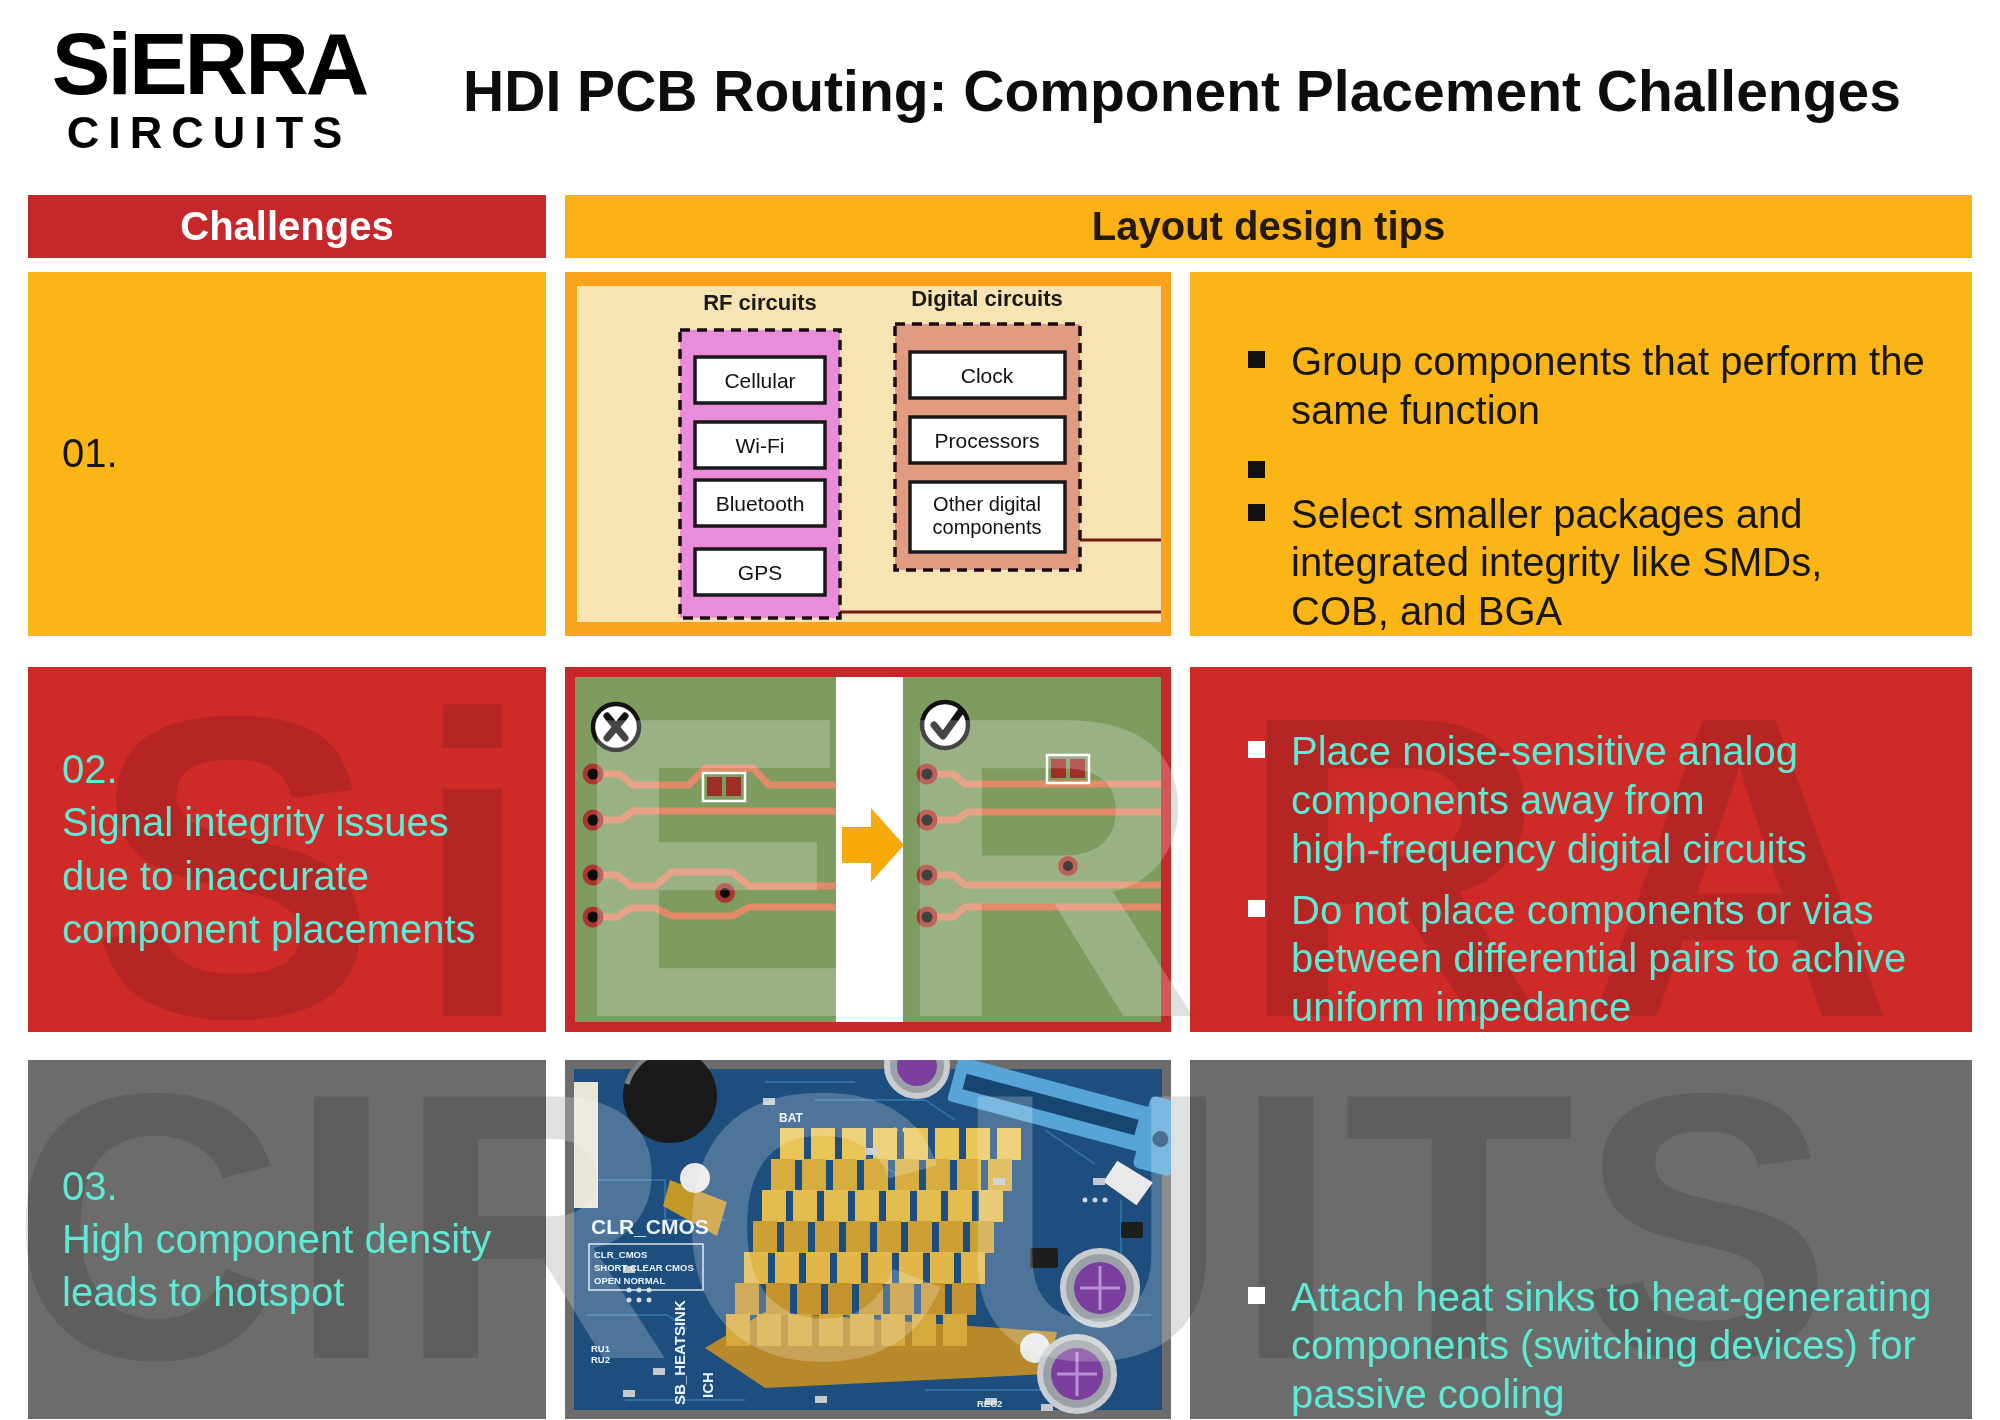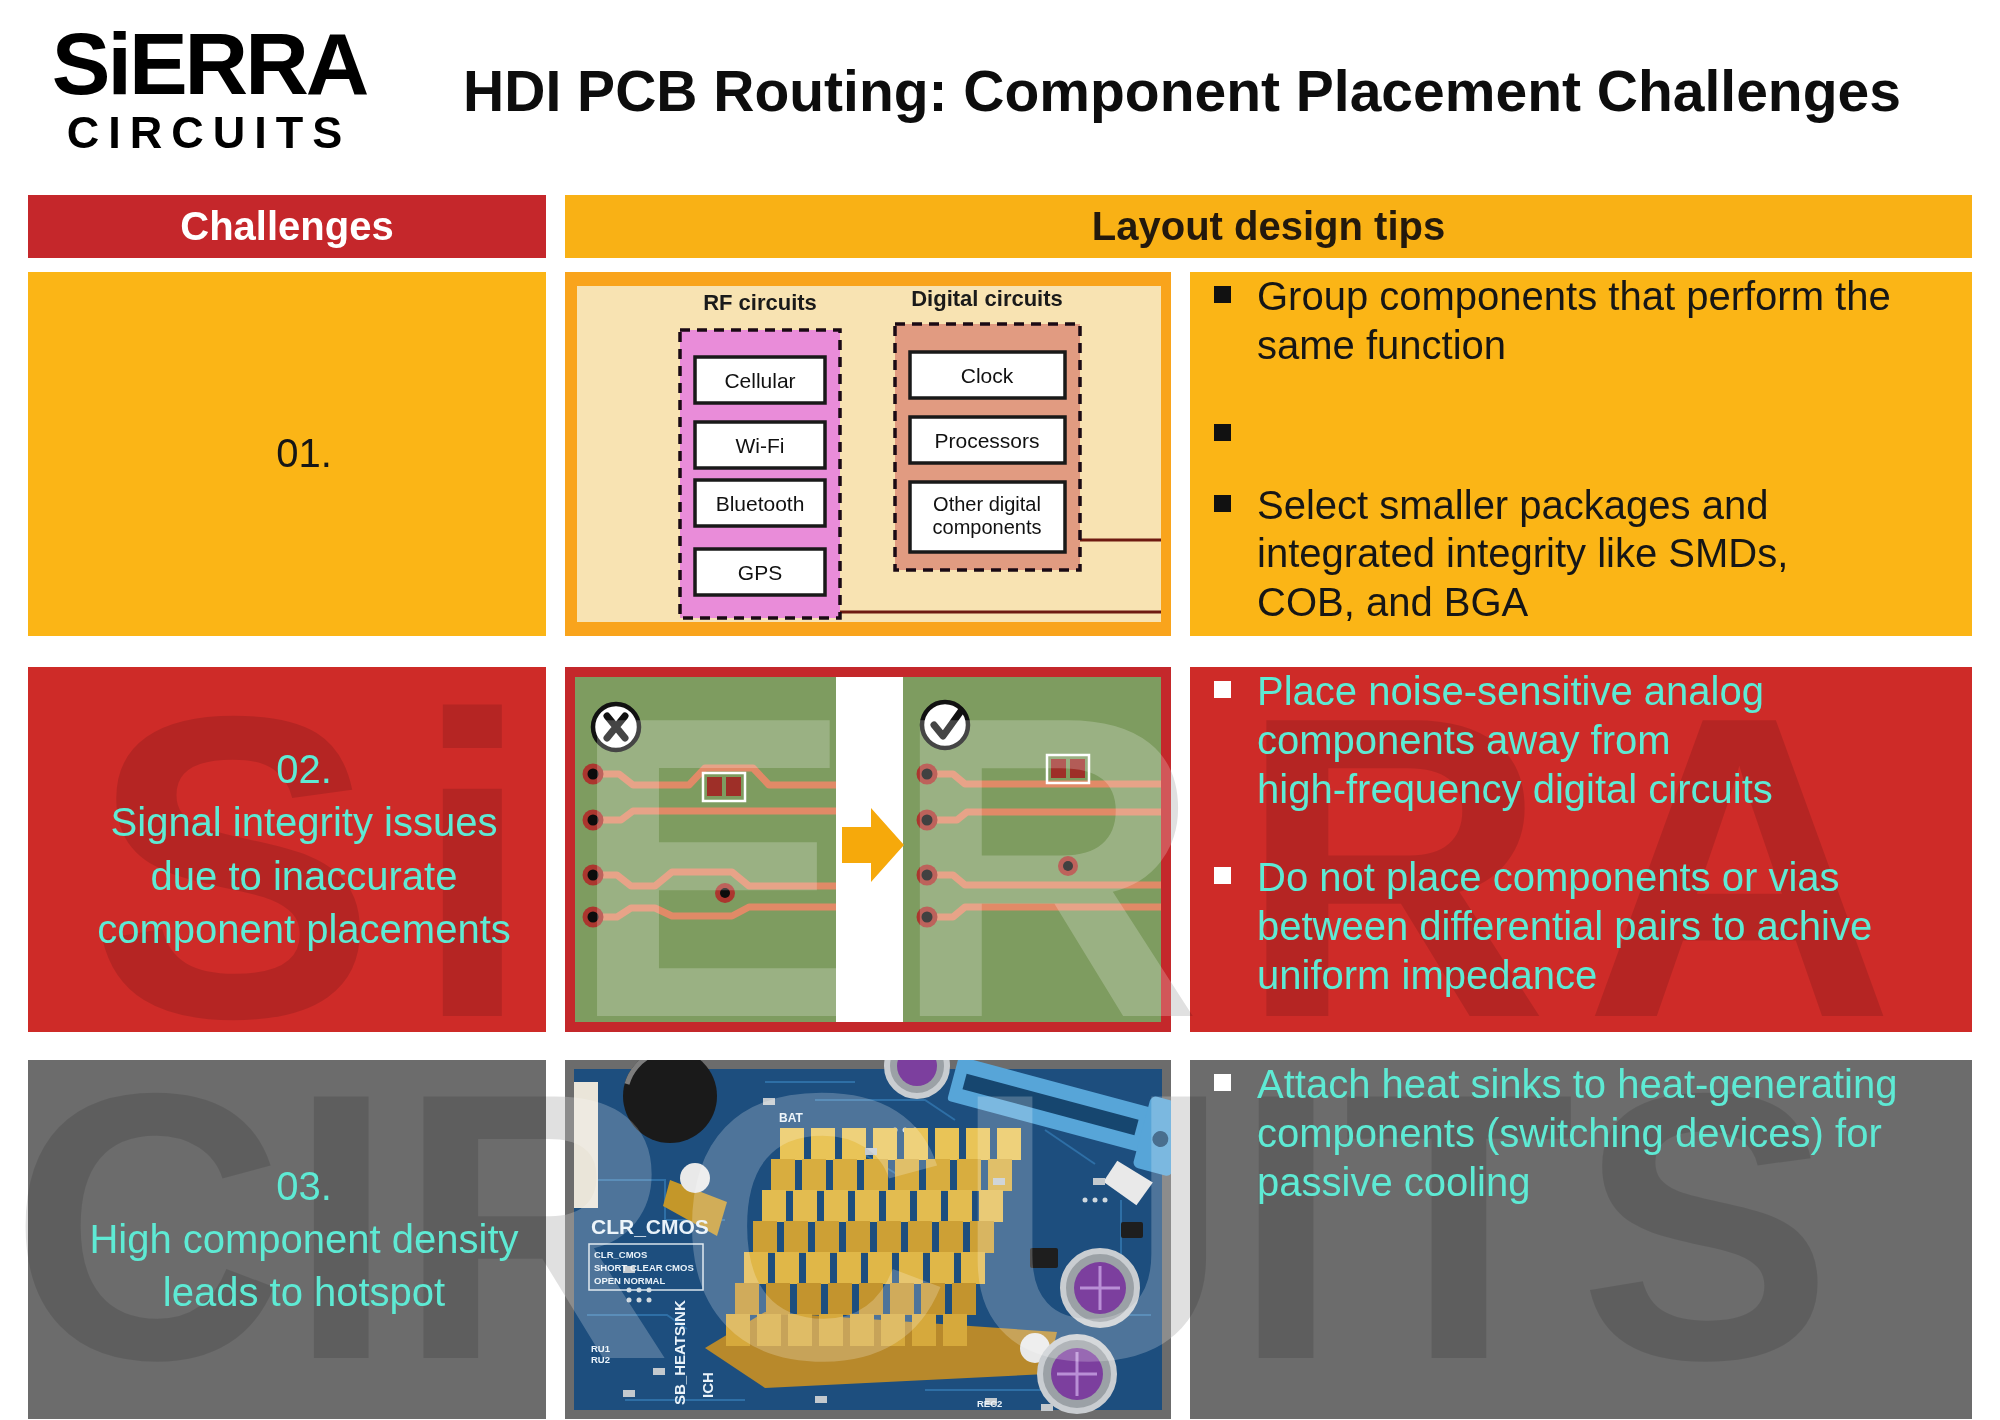--- a/index.html
+++ b/index.html
@@ -14,29 +14,29 @@
   
   .col-hdr{position:absolute;top:183px;height:63px;display:flex;align-items:center;
            justify-content:center;font-size:40px;font-weight:700;z-index:2;}
   .hdr-challenges{left:28px;width:518px;background:#C5272B;color:#ffffff;}
   .hdr-tips{left:565px;width:1407px;background:#F9B115;color:#23190d;}
   
   .cell{position:absolute;}
   .left-col{left:28px;width:518px;display:flex;flex-direction:column;justify-content:center;
             padding-left:34px;box-sizing:border-box;}
   .mid-col{left:565px;width:606px;overflow:hidden;z-index:2;}
-  .right-col{left:1190px;width:782px;display:flex;flex-direction:column;justify-content:flex-start;
-             gap:40px;padding-left:24px;padding-right:24px;box-sizing:border-box;}
+  .right-col{left:1190px;width:782px;display:flex;flex-direction:column;justify-content:flex-end;
+             gap:12px;padding-left:58px;padding-right:24px;box-sizing:border-box;}
   .r1{top:260px;height:364px;}
   .r2{top:655px;height:365px;}
   .r3{top:1048px;height:359px;}
   .bg-yellow{background:#FBB516;}
   .bg-red{background:#CE2B28;}
   .bg-gray{background:#6C6C6C;}
-  .challenge-num,.challenge-text{font-size:40px;line-height:1.33;white-space:pre-line;position:relative;z-index:2;text-align:center;}
+  .challenge-num,.challenge-text{font-size:40px;line-height:1.33;white-space:pre-line;position:relative;z-index:2;}
   .tx-dark{color:#161616;}
   .tx-light{color:#5eead4;}
   .tip{display:flex;position:relative;z-index:2;}
   .tip-bullet{width:17px;height:17px;margin-right:26px;margin-top:14px;flex:none;}
   .bullet-dark{background:#111;}
   .bullet-light{background:#fff;}
   .tip-text{font-size:40px;line-height:1.22;white-space:pre-line;}
   .mid-col svg{position:absolute;left:0;top:0;}
   
   .wm{position:absolute;font-weight:900;white-space:nowrap;z-index:1;pointer-events:none;line-height:1;}

